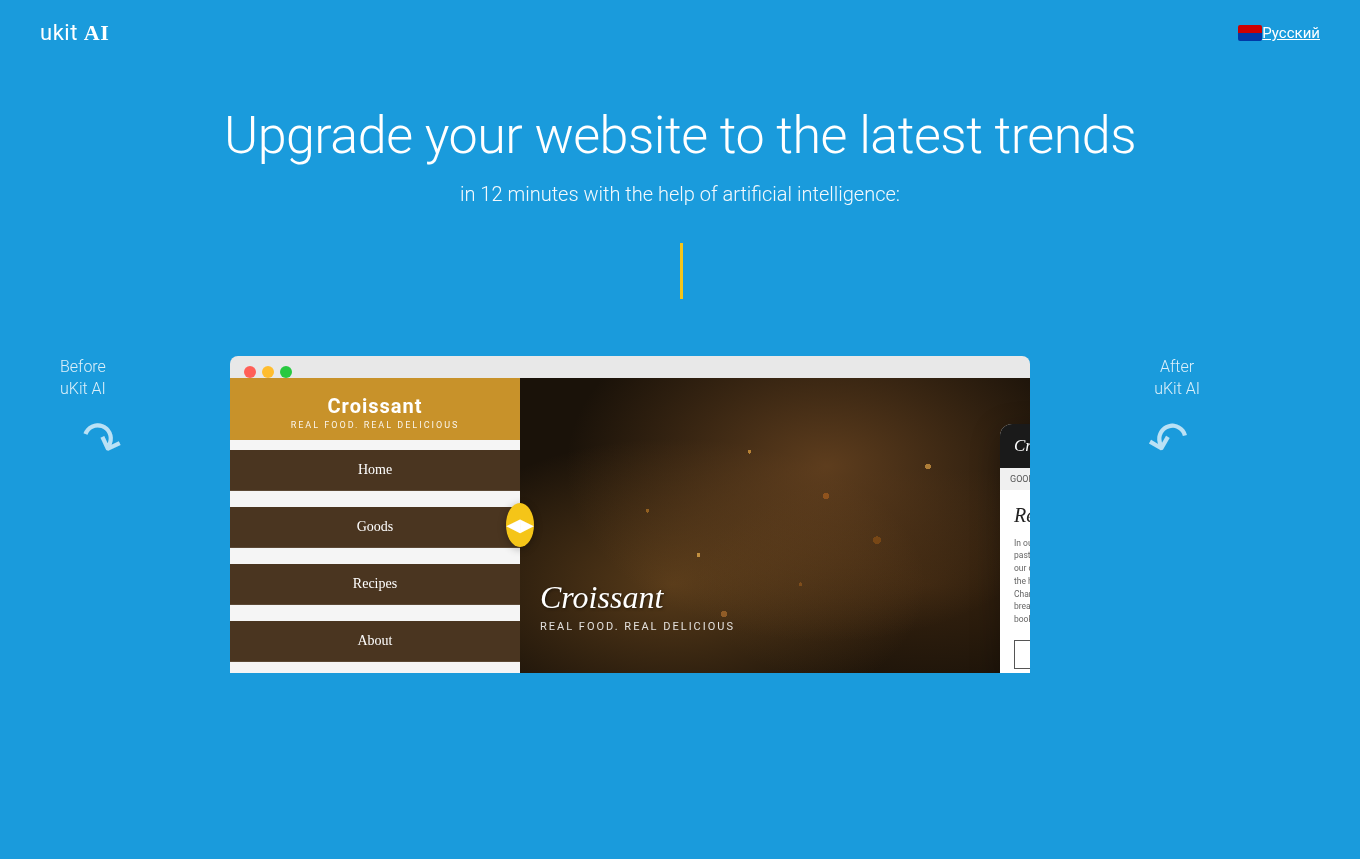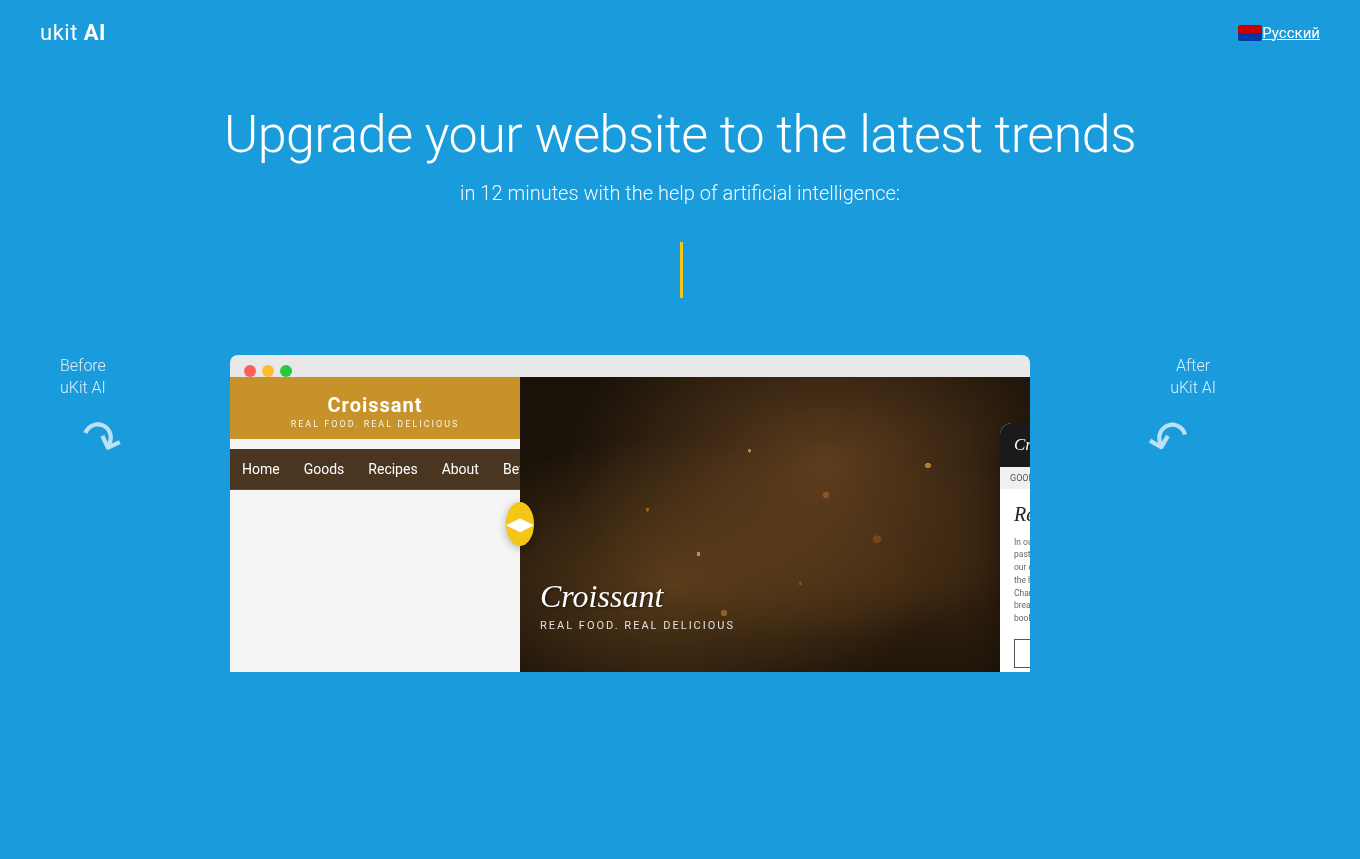--- a/index.html
+++ b/index.html
@@ -21,20 +21,21 @@
       z-index: 10;
     }
     .logo {
       font-size: 22px;
       font-weight: 400;
       color: #fff;
       letter-spacing: 0.5px;
     }
     .logo span {
       font-weight: 700;
+      font-family: Liberation Serif, serif;
     }
     .lang-switcher {
       display: flex;
       align-items: center;
       gap: 0;
       cursor: pointer;
     }
     .flag {
       width: 24px;
       height: 16px;
@@ -112,21 +113,21 @@
       left: 60px;
       top: 0;
       color: rgba(255,255,255,0.85);
       font-size: 16px;
       font-weight: 300;
       text-align: center;
       line-height: 1.4;
     }
     .after-label {
       position: absolute;
-      right: 44px;
+      right: 60px;
       top: 0;
       color: rgba(255,255,255,0.85);
       font-size: 16px;
       font-weight: 300;
       text-align: center;
       line-height: 1.4;
     }
     .arrow-before {
       position: absolute;
       left: 80px;
@@ -198,23 +199,24 @@
       letter-spacing: 1px;
     }
     .old-site-subtitle {
       font-size: 9px;
       color: rgba(255,255,255,0.9);
       letter-spacing: 2px;
       margin-top: 2px;
     }
     .old-nav {
       display: flex;
-      flex-direction: row;
-      gap: 0;
+      flex-direction: column;
+      gap: 16px;
       margin-top: 10px;
+      font-family: Liberation Serif, serif;
     }
     .old-nav-item {
       background: #4a3520;
       color: #fff;
       text-align: center;
       padding: 12px;
       font-size: 14px;
       font-weight: 400;
       border-bottom: 1px solid rgba(255,255,255,0.1);
       cursor: pointer;

